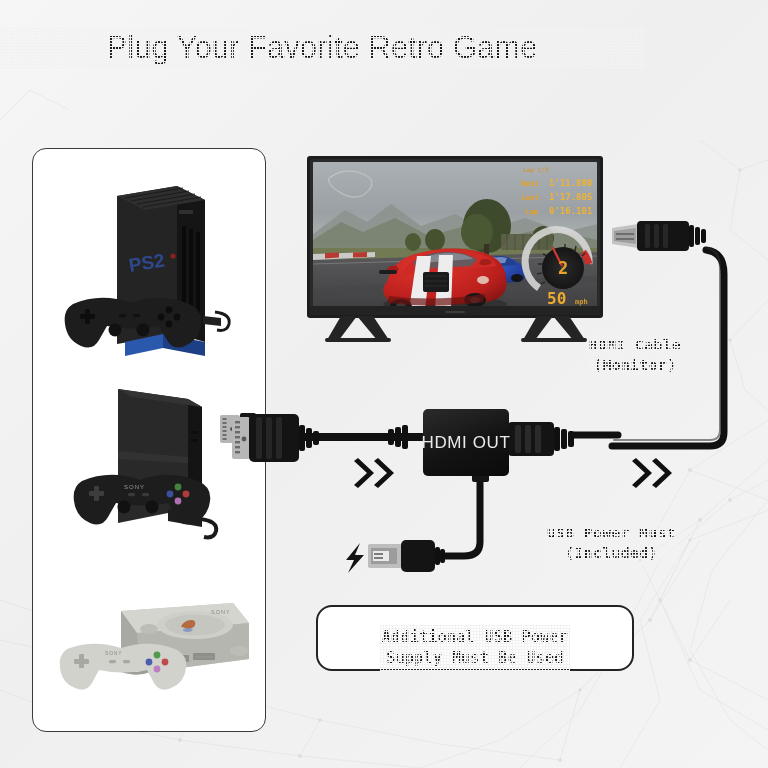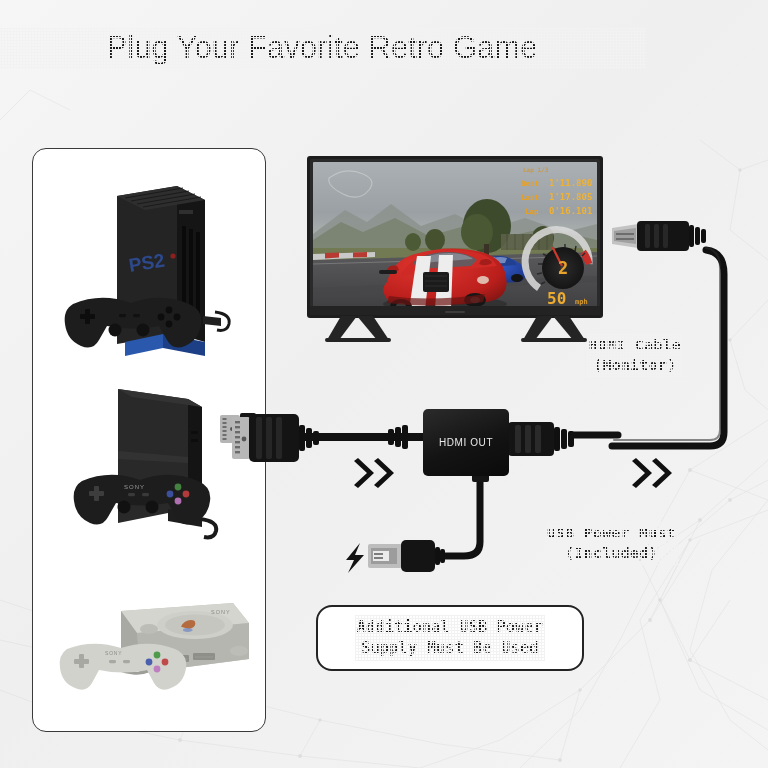--- a/index.html
+++ b/index.html
@@ -115,27 +115,27 @@
     z-index: 7;
   }
   #label-hdmi-cable { left: 560px; top: 336px; width: 150px; }
   #label-usb-cable  { left: 514px; top: 524px; width: 195px; }
 
   
   #warning-box {
     position: absolute;
     left: 316px;
     top: 605px;
-    width: 268px;
+    width: 318px;
     height: 66px;
     background: #ffffff;
     border: 2.2px solid #232323;
     border-radius: 16px;
     display: flex;
-    align-items: center;
+    align-items: flex-end;
     justify-content: center;
     z-index: 7;
   }
   #warning-text {
     font-family: "DejaVu Sans Mono", "Liberation Mono", monospace;
     font-weight: bold;
     font-size: 15px;
     line-height: 1.4;
     color: #1b1b1b;
     text-align: center;
@@ -153,21 +153,21 @@
     background: linear-gradient(160deg, #2b2b2b 0%, #131313 55%, #0b0b0b 100%);
     border-radius: 5px;
     z-index: 6;
     display: flex;
     align-items: center;
     justify-content: center;
   }
   #converter-label {
     color: #e9e9e9;
     font-family: "Liberation Sans", sans-serif;
-    font-size: 10px;
+    font-size: 17px;
     letter-spacing: 0.6px;
     white-space: nowrap;
   }
 
   
   .chevrons {
     position: absolute;
     z-index: 7;
     color: #151515;
     font-size: 0;

